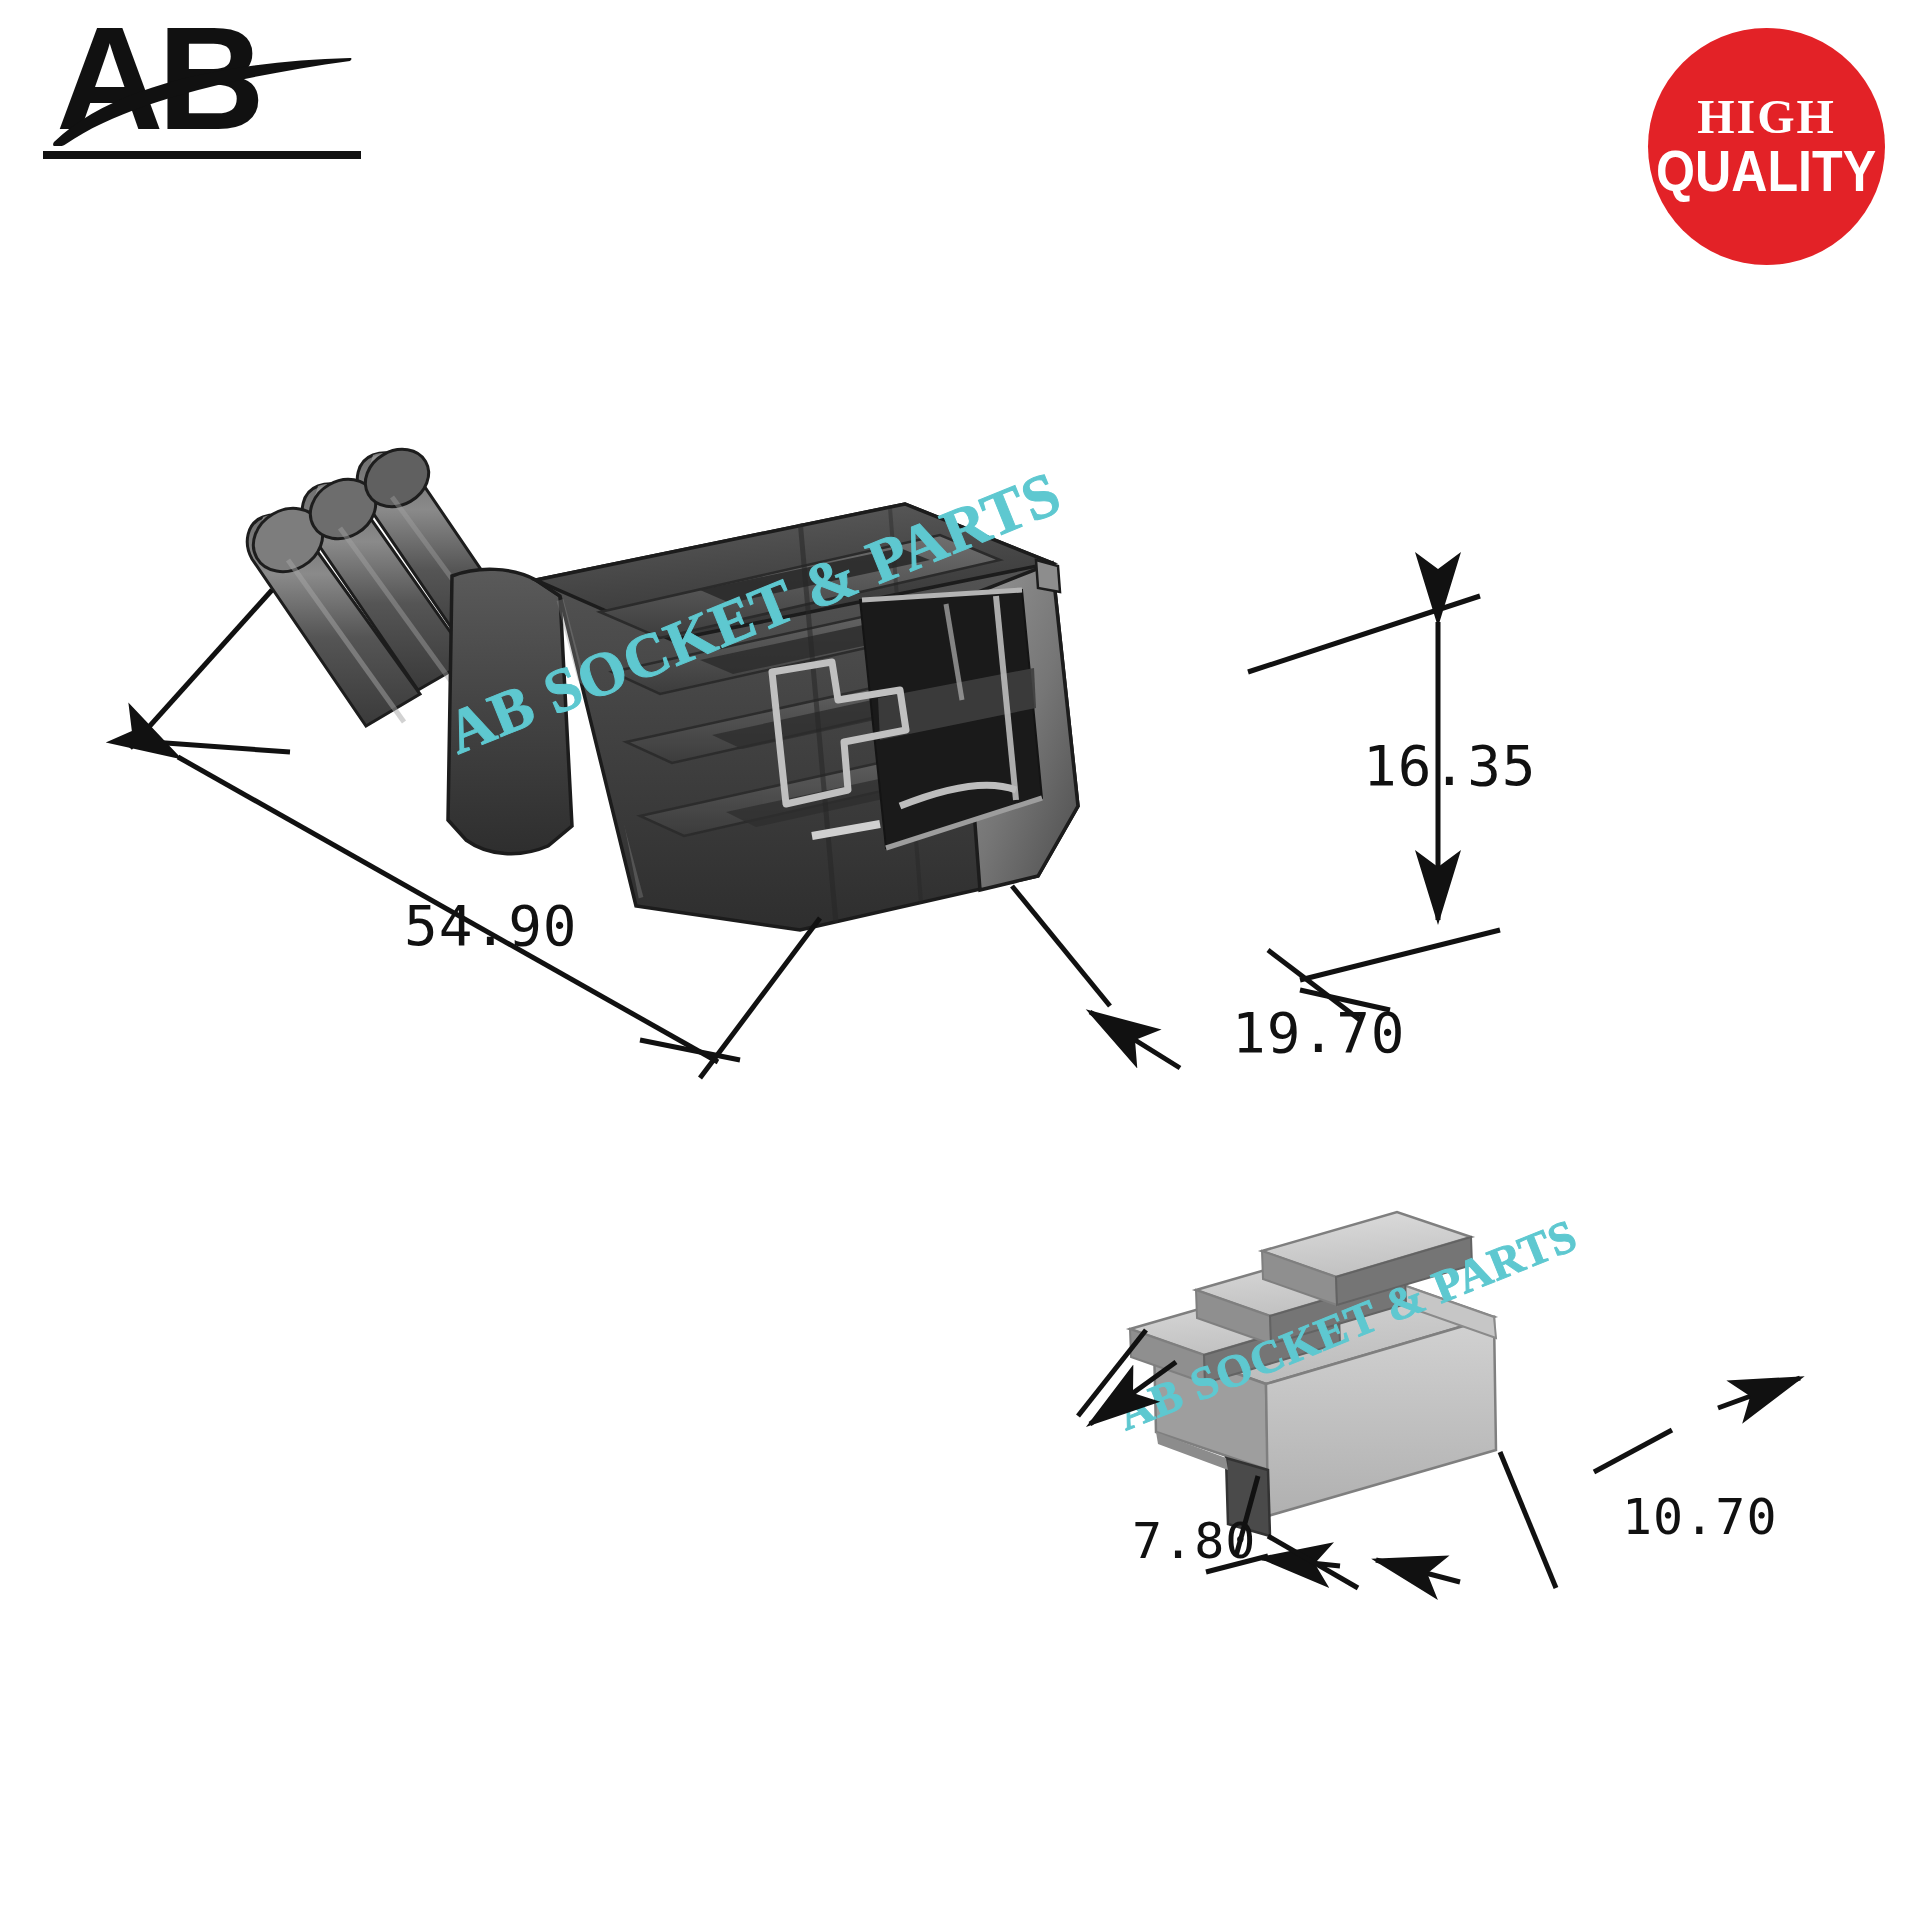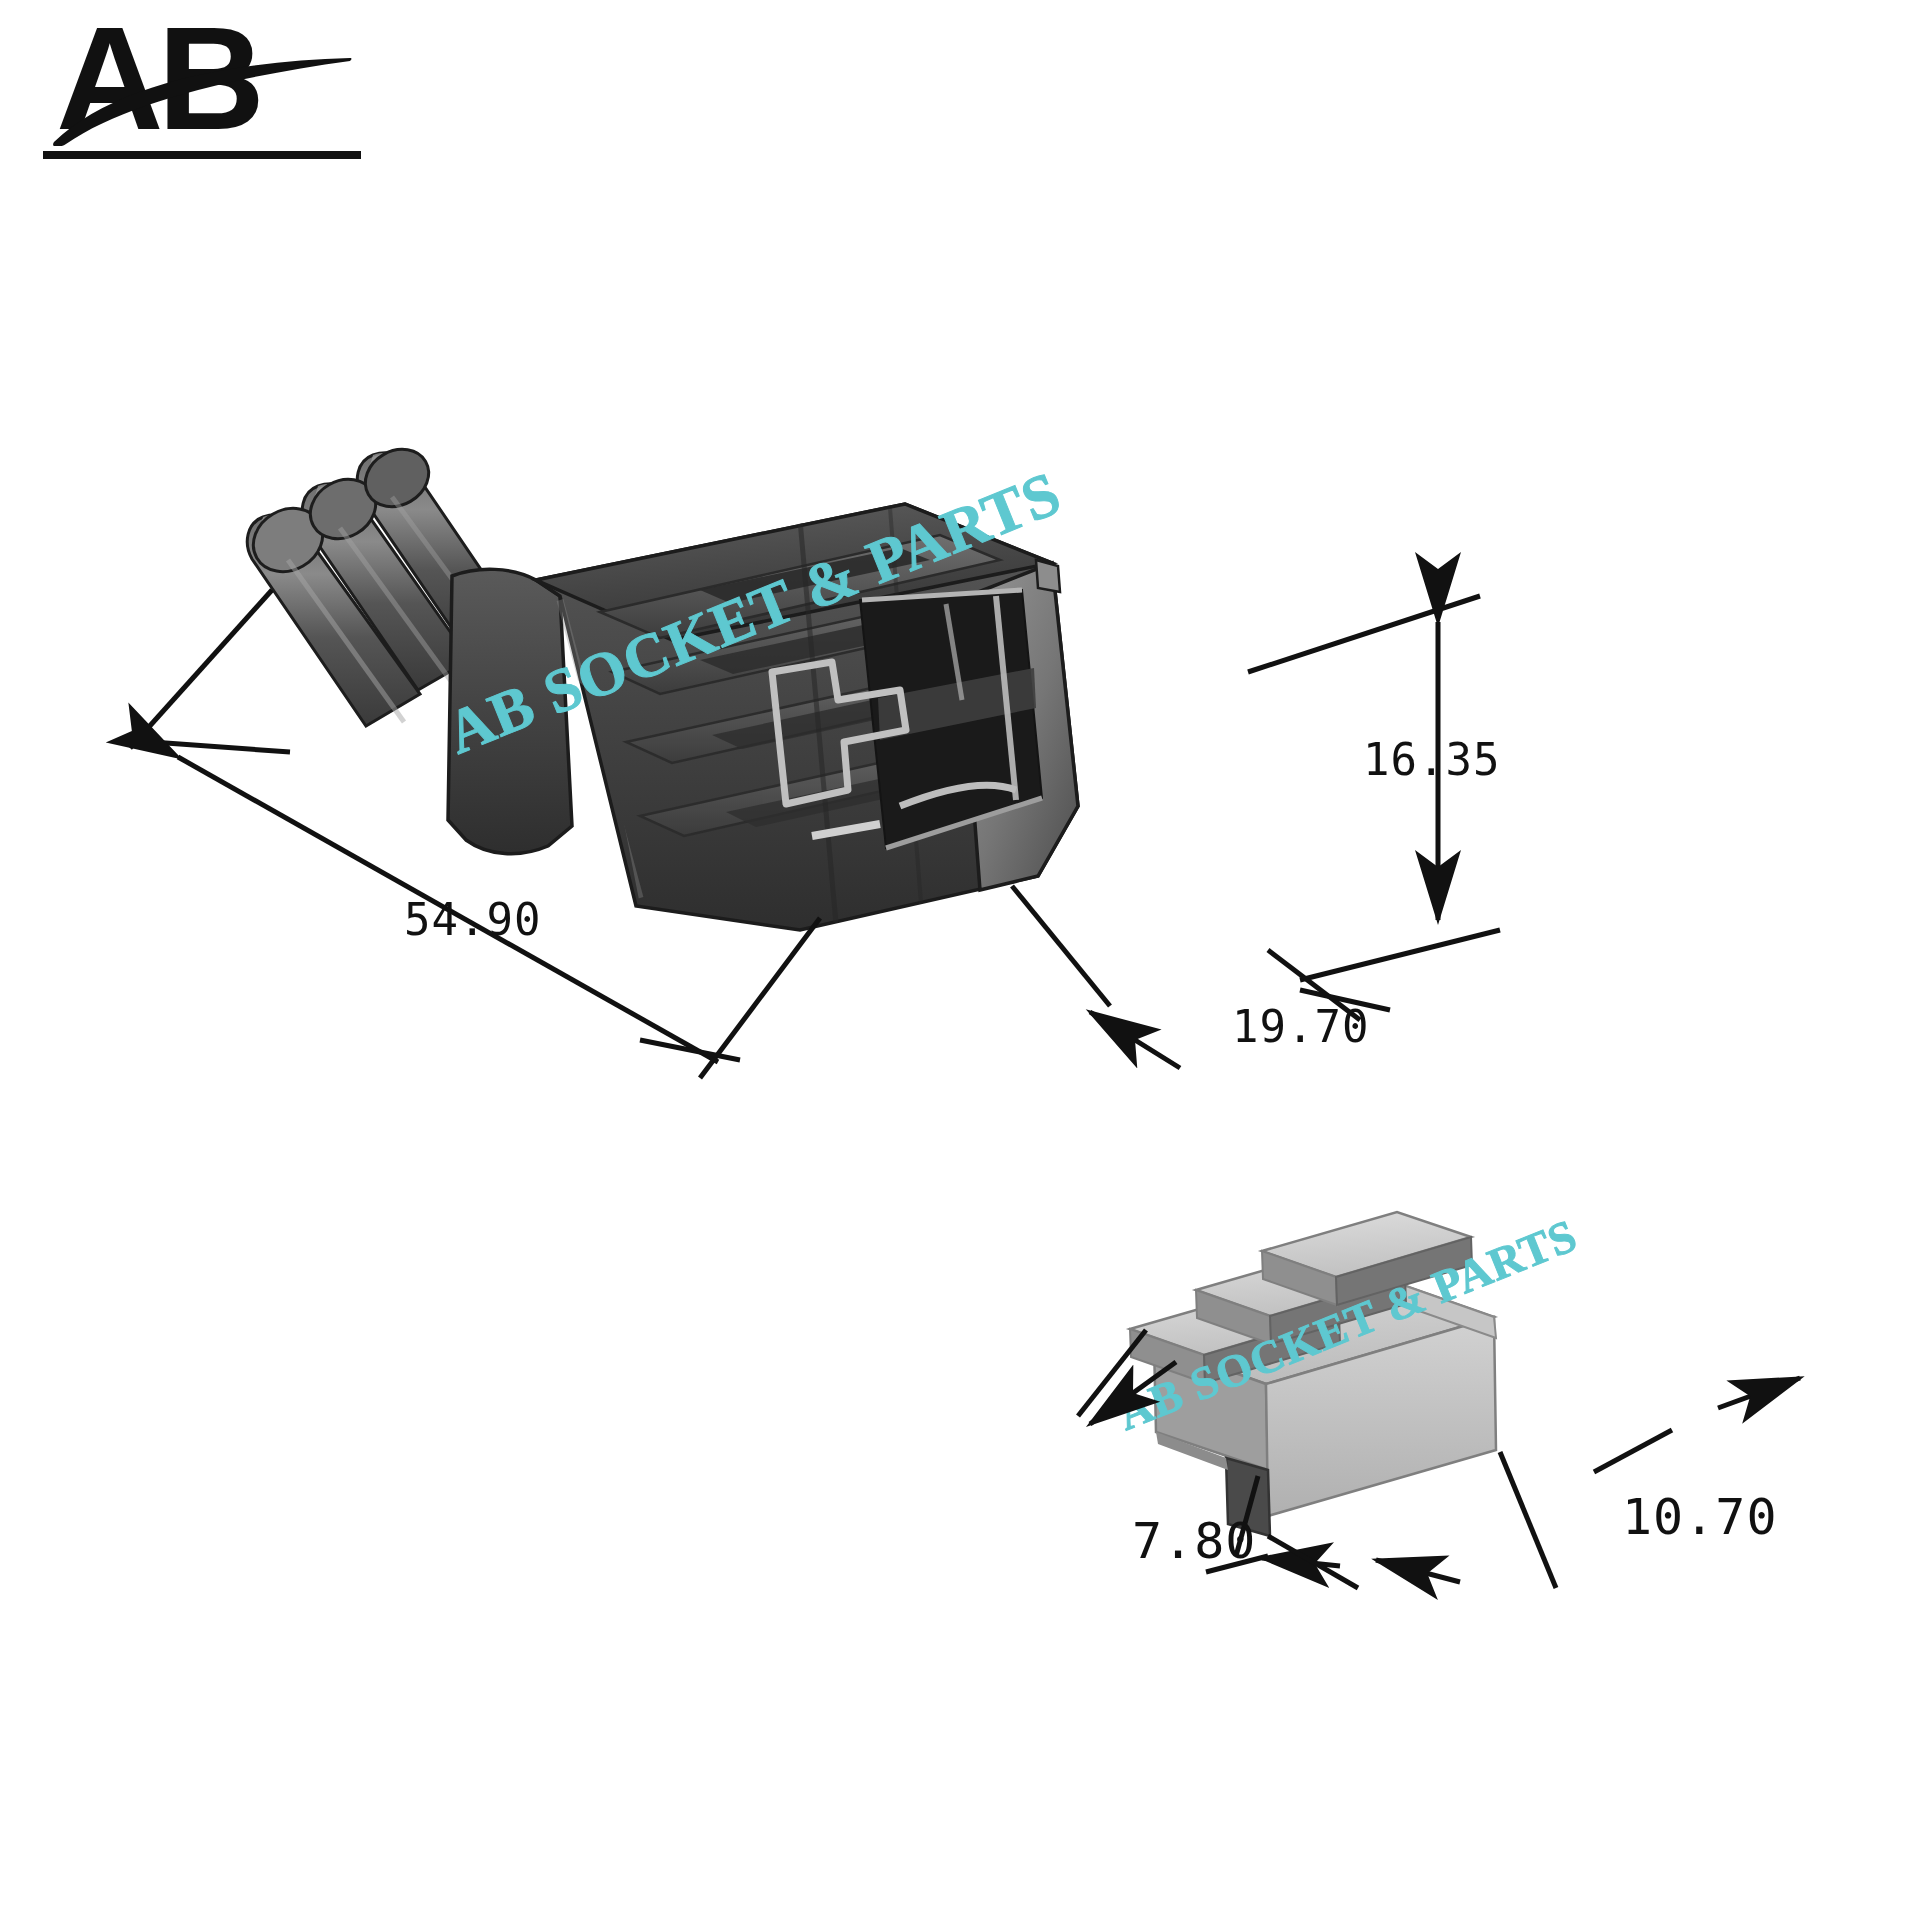--- a/index.html
+++ b/index.html
@@ -49,21 +49,21 @@
   #quality-badge .ql{
     font-family:"Liberation Sans", sans-serif;
     font-weight:bold;font-size:57px;color:#ffffff;letter-spacing:0px;line-height:1;
     transform:scaleX(0.88);transform-origin:center;
   }
 
   
   .dim{
     position:absolute;
     font-family:"DejaVu Sans Mono", monospace;
-    font-size:44px;color:#111111;white-space:nowrap;letter-spacing:1px;
+    font-size:56px;color:#111111;white-space:nowrap;letter-spacing:1px;
     line-height:1;
   }
   .dim.small{font-size:50px;}
 
   
   #connector-drawing,#spacer-drawing,#dimension-lines{position:absolute;left:0;top:0;}
 
   
   .watermark{
     position:absolute;
@@ -86,20 +86,24 @@
   <div id="brand-logo">
     <div class="ab-wrap">
       <div class="ab-text">AB</div>
       <svg class="swoosh" viewBox="0 0 300 90">
         <path d="M2,86 C60,30 170,6 298,2 C300,2 300,3 298,5 C175,22 72,48 14,88 C8,92 -2,92 2,86 Z" fill="#111111"></path>
       </svg>
     </div>
     <div class="rule"></div>
   </div>
 
+  <div id="quality-badge">
+    <div class="hi">HIGH</div>
+    <div class="ql">QUALITY</div>
+  </div>
 
   <svg id="connector-drawing" width="1920" height="1920" viewBox="0 0 1920 1920">
     <defs>
       <linearGradient id="barrelG" x1="0" y1="0" x2="0" y2="1">
         <stop offset="0%" stop-color="#6e6e6e"></stop>
         <stop offset="28%" stop-color="#8a8a8a"></stop>
         <stop offset="58%" stop-color="#555555"></stop>
         <stop offset="100%" stop-color="#3a3a3a"></stop>
       </linearGradient>
       <linearGradient id="bodyTopG" x1="0" y1="0" x2="0.3" y2="1">

